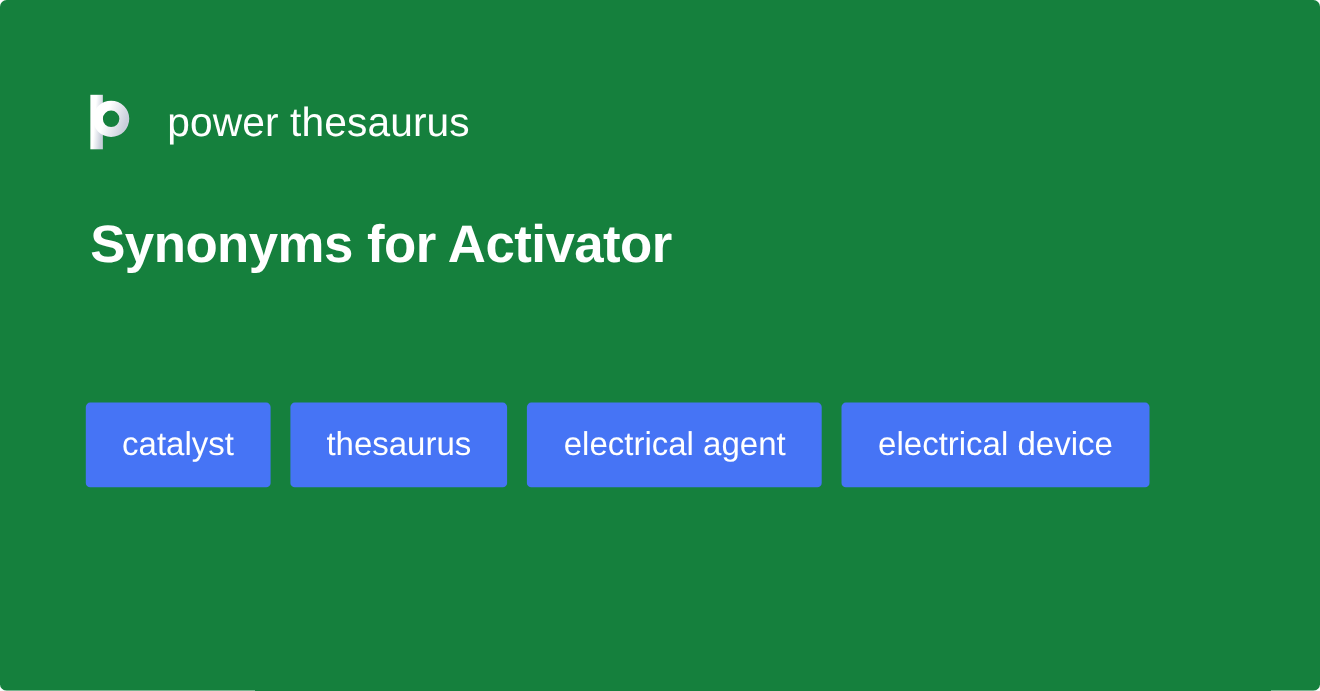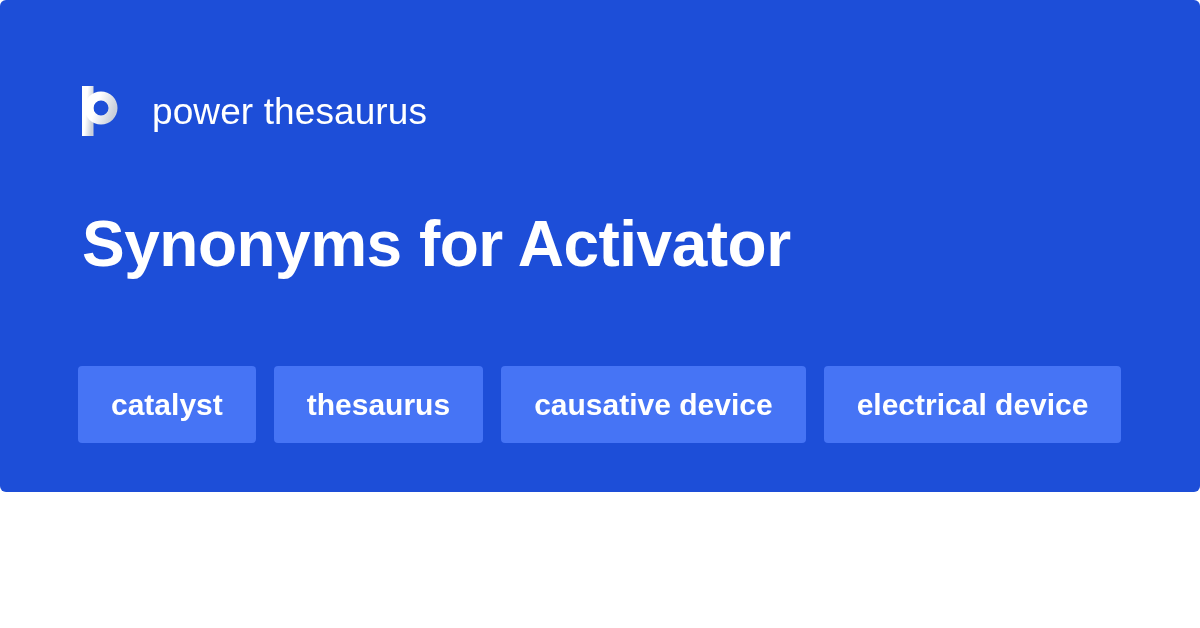--- a/index.html
+++ b/index.html
@@ -3,22 +3,22 @@
 <meta charset="utf-8">
 <style>
   html, body {
     margin: 0;
     padding: 0;
     background: #ffffff;
   }
   .card {
     position: relative;
     width: 1200px;
-    height: 492px;
-    background: #1d4ed8;
+    height: 628px;
+    background: #15803d;
     border-radius: 6px;
     overflow: hidden;
     font-family: "Liberation Sans", sans-serif;
     -webkit-font-smoothing: antialiased;
   }
 
   
   .brand {
     position: absolute;
     left: 82px;
@@ -40,24 +40,24 @@
     font-weight: 400;
     letter-spacing: 0.1px;
     line-height: 1;
     white-space: nowrap;
   }
 
   
   .headline {
     position: absolute;
     left: 82px;
-    top: 209px;
+    top: 196px;
     width: 1040px;
     color: #ffffff;
-    font-size: 64px;
+    font-size: 48px;
     font-weight: 700;
     letter-spacing: -0.5px;
     line-height: 1.12;
     margin: 0;
     white-space: nowrap;
   }
 
   
   .chips {
     position: absolute;
@@ -73,21 +73,21 @@
     height: 77px;
     box-sizing: border-box;
     display: flex;
     align-items: center;
     justify-content: center;
     padding: 0 33px;
     background: #4674f5;
     border-radius: 4px;
     color: #ffffff;
     font-size: 30px;
-    font-weight: 700;
+    font-weight: 400;
     line-height: 1;
     white-space: nowrap;
   }
 </style>
 </head>
 <body>
 
 <div class="card">
 
   <div class="brand">
@@ -106,17 +106,17 @@
                M19 14.5 A7.5 7.5 0 1 0 19 29.5 A7.5 7.5 0 1 0 19 14.5 Z" fill="url(#bgrad)" fill-rule="evenodd"></path>
     </svg>
     <span class="brand-name">power thesaurus</span>
   </div>
 
   <h1 class="headline">Synonyms for Activator</h1>
 
   <div class="chips">
     <span class="chip">catalyst</span>
     <span class="chip">thesaurus</span>
-    <span class="chip">causative device</span>
+    <span class="chip">electrical agent</span>
     <span class="chip">electrical device</span>
   </div>
 
 </div>
 
 </body></html>

